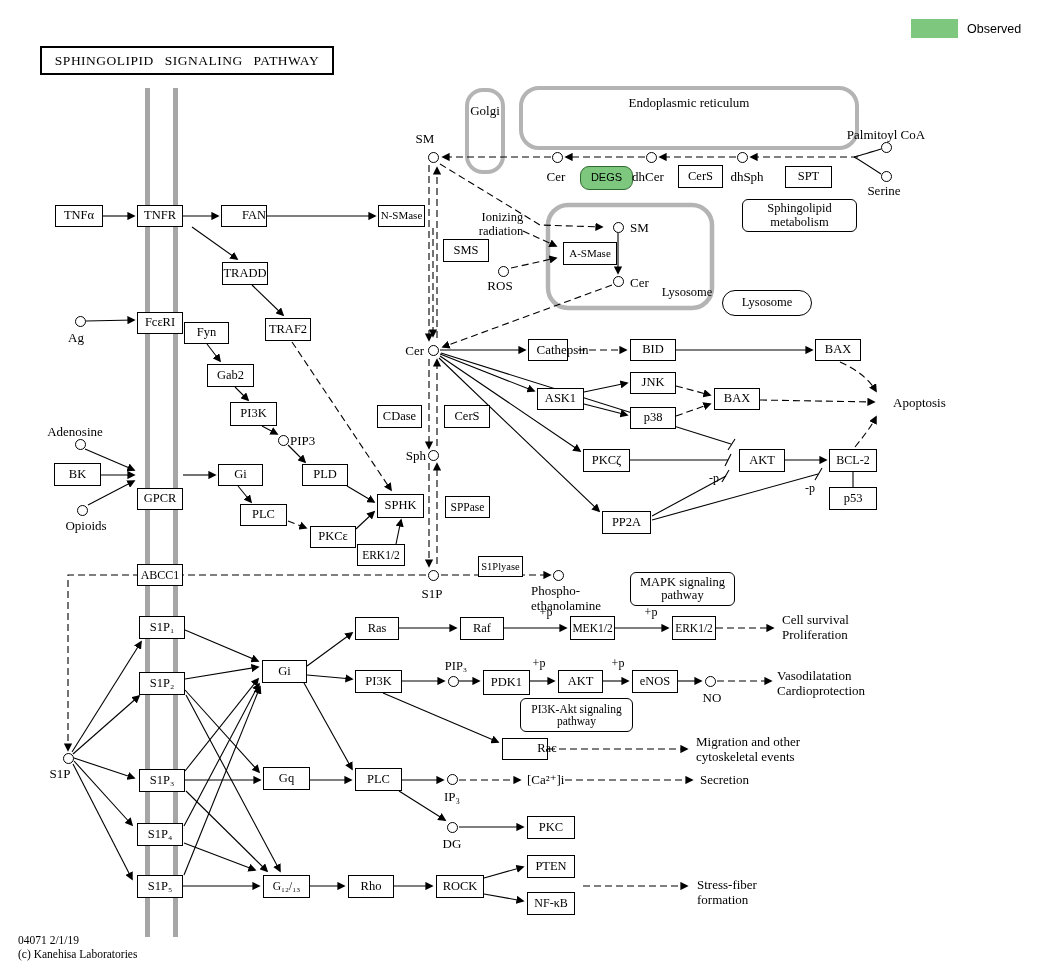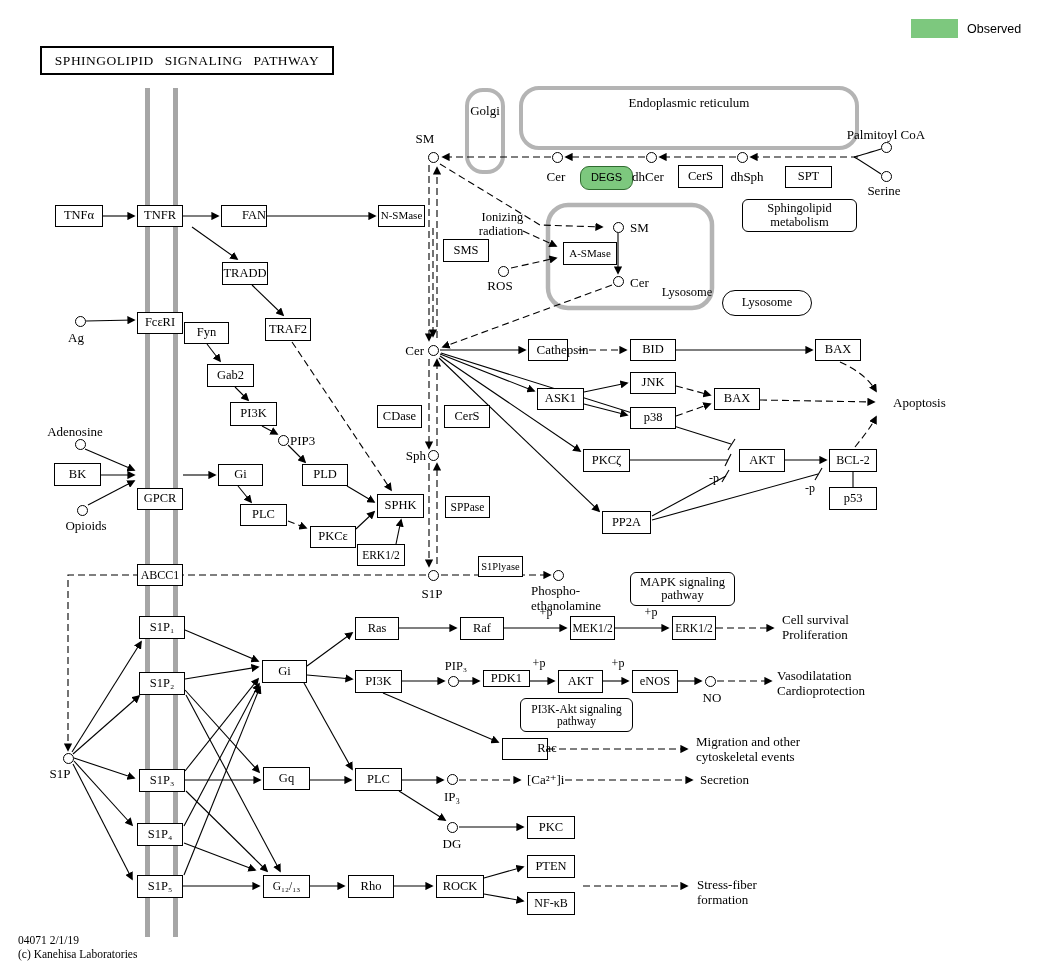--- a/index.html
+++ b/index.html
@@ -225,21 +225,21 @@
       <div class="node" style="left: 137px; top: 823px; width: 46px; height: 23px;">S1P₄</div>
       <div class="node" style="left: 137px; top: 875px; width: 46px; height: 23px;">S1P₅</div>
       <div class="node" style="left: 262px; top: 660px; width: 45px; height: 23px;">Gi</div>
       <div class="node" style="left: 263px; top: 767px; width: 47px; height: 23px;">Gq</div>
       <div class="node" style="left: 263px; top: 875px; width: 47px; height: 23px; font-size: 11.5px;">G₁₂/₁₃</div>
       <div class="node" style="left: 355px; top: 617px; width: 44px; height: 23px;">Ras</div>
       <div class="node" style="left: 460px; top: 617px; width: 44px; height: 23px;">Raf</div>
       <div class="node" style="left: 570px; top: 616px; width: 45px; height: 24px; font-size: 11.5px;">MEK1/2</div>
       <div class="node" style="left: 672px; top: 616px; width: 44px; height: 24px; font-size: 11.5px;">ERK1/2</div>
       <div class="node" style="left: 355px; top: 670px; width: 47px; height: 23px;">PI3K</div>
-      <div class="node" style="left: 483px; top: 670px; width: 47px; height: 17px;">PDK1</div>
+      <div class="node" style="left: 483px; top: 670px; width: 47px; height: 25px;">PDK1</div>
       <div class="node" style="left: 558px; top: 670px; width: 45px; height: 23px;">AKT</div>
       <div class="node" style="left: 632px; top: 670px; width: 46px; height: 23px;">eNOS</div>
       <div class="node" style="left: 502px; top: 738px; width: 46px; height: 22px; padding-left: 44px;">Rac</div>
       <div class="node" style="left: 355px; top: 768px; width: 47px; height: 23px;">PLC</div>
       <div class="node" style="left: 527px; top: 816px; width: 48px; height: 23px;">PKC</div>
       <div class="node" style="left: 348px; top: 875px; width: 46px; height: 23px;">Rho</div>
       <div class="node" style="left: 436px; top: 875px; width: 48px; height: 23px;">ROCK</div>
       <div class="node" style="left: 527px; top: 855px; width: 48px; height: 23px;">PTEN</div>
       <div class="node" style="left: 527px; top: 892px; width: 48px; height: 23px; font-size: 12px;">NF-κB</div>
       <div class="node pathway" style="left: 742px; top: 199px; width: 115px; height: 33px;">Sphingolipid

